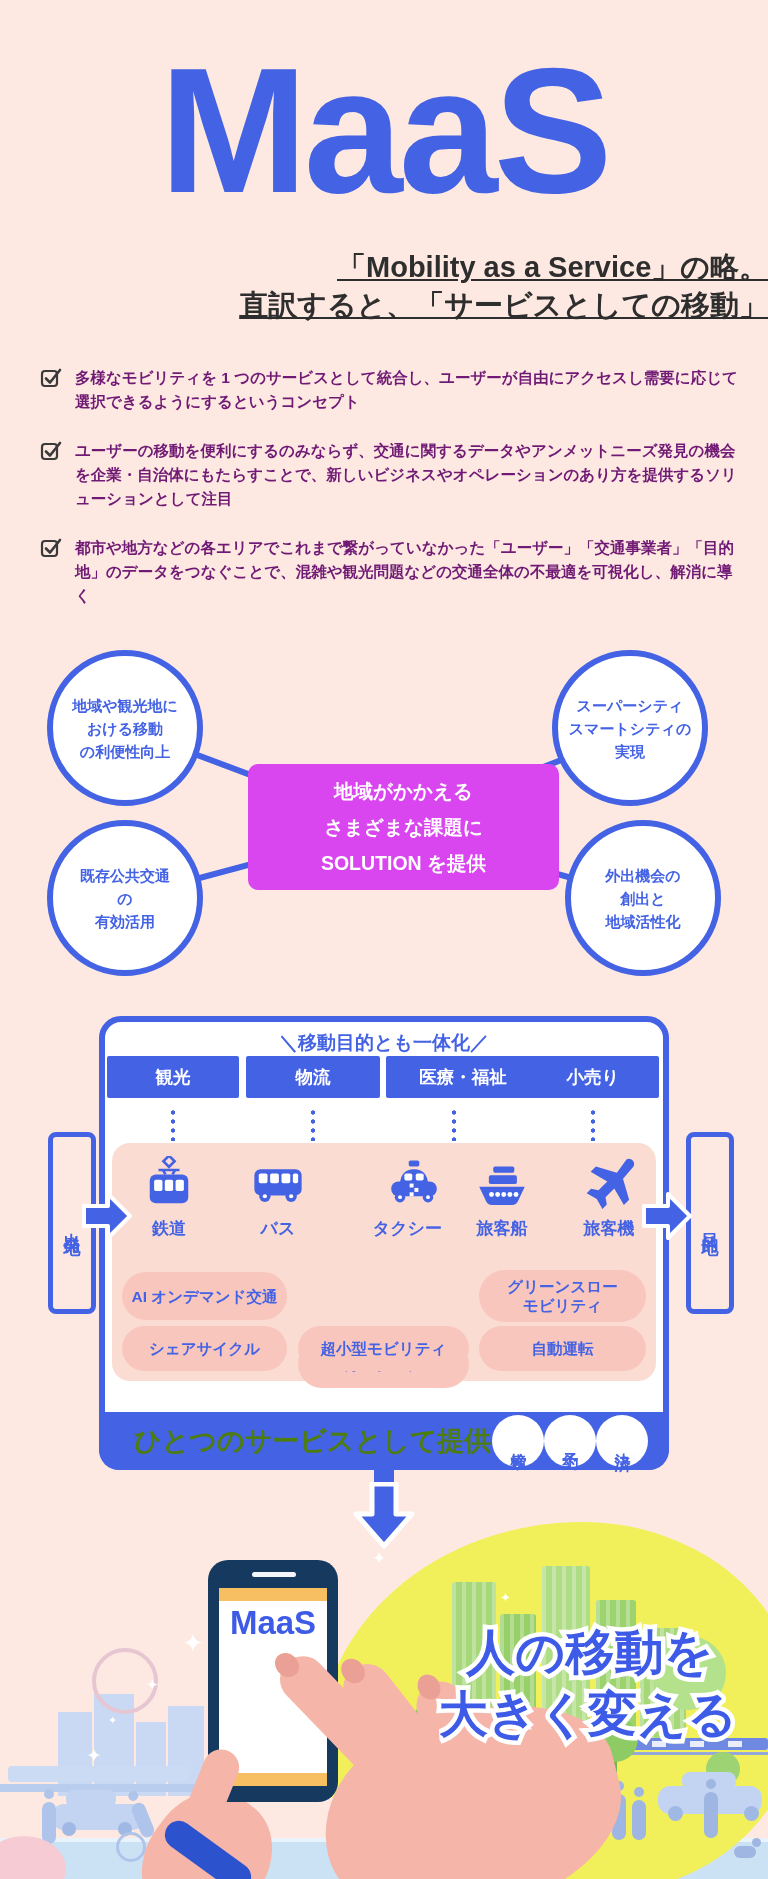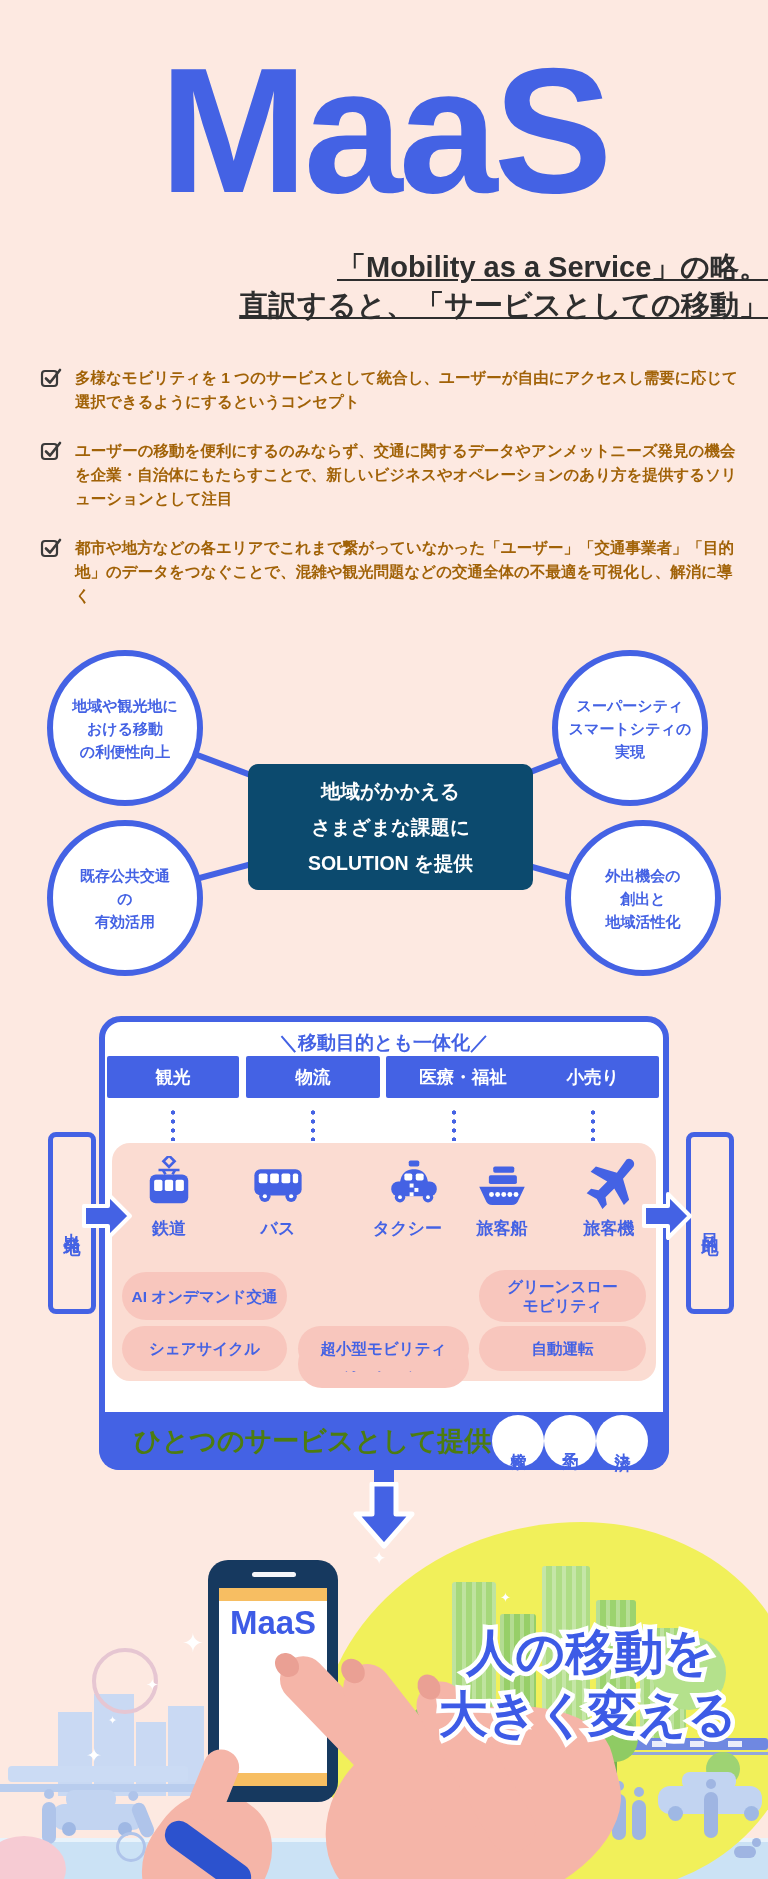--- a/index.html
+++ b/index.html
@@ -8,27 +8,27 @@
   .abs{position:absolute;}
   
   .main-title{left:0;top:30px;width:768px;height:200px;display:flex;align-items:center;justify-content:center;
     font-size:178px;font-weight:800;color:#4462E4;letter-spacing:-4px;}
   .subtitle{left:0;top:248px;width:768px;text-align:right;color:#2E2E2E;font-weight:800;
     font-size:29px;line-height:38px;text-decoration:underline;}
   
   .bullets{left:40px;top:366px;width:700px;}
   .bullet{display:flex;gap:13px;margin-bottom:25px;}
   .bullet .chk{flex:0 0 22px;padding-top:1px;}
-  .bullet .txt{font-size:15.5px;line-height:24px;font-weight:600;color:#a16207;}
+  .bullet .txt{font-size:15.5px;line-height:24px;font-weight:600;color:#701a75;}
   
   .sol-circle{width:144px;height:144px;border:6px solid #4462E4;border-radius:50%;background:#fff;
     display:flex;align-items:center;justify-content:center;text-align:center;
     color:#4462E4;font-weight:700;font-size:15px;line-height:23px;z-index:2;}
   .sol-circle span{display:block;}
-  .sol-box{left:248px;top:764px;width:285px;height:126px;background:#0c4a6e;border-radius:10px;
+  .sol-box{left:248px;top:764px;width:311px;height:126px;background:#d946ef;border-radius:10px;
     display:flex;flex-direction:column;align-items:center;justify-content:center;z-index:2;
     color:#fff;font-weight:700;font-size:19.5px;line-height:36px;text-align:center;}
   
   .main-box{left:99px;top:1016px;width:558px;height:442px;background:#fff;border:6px solid #4462E4;border-radius:22px;}
   .mb-header{left:99px;top:1030px;width:570px;text-align:center;color:#4462E4;font-weight:800;font-size:19px;}
   .tab{top:1056px;height:42px;background:#4462E4;color:#fff;font-weight:700;font-size:17.5px;
     display:flex;align-items:center;justify-content:center;border-radius:2px;}
   .dots{top:1108px;width:4px;height:33px;
     background-image:radial-gradient(circle,#4462E4 0 2px,rgba(0,0,0,0) 2.2px);
     background-size:4px 9px;background-repeat:repeat-y;}

